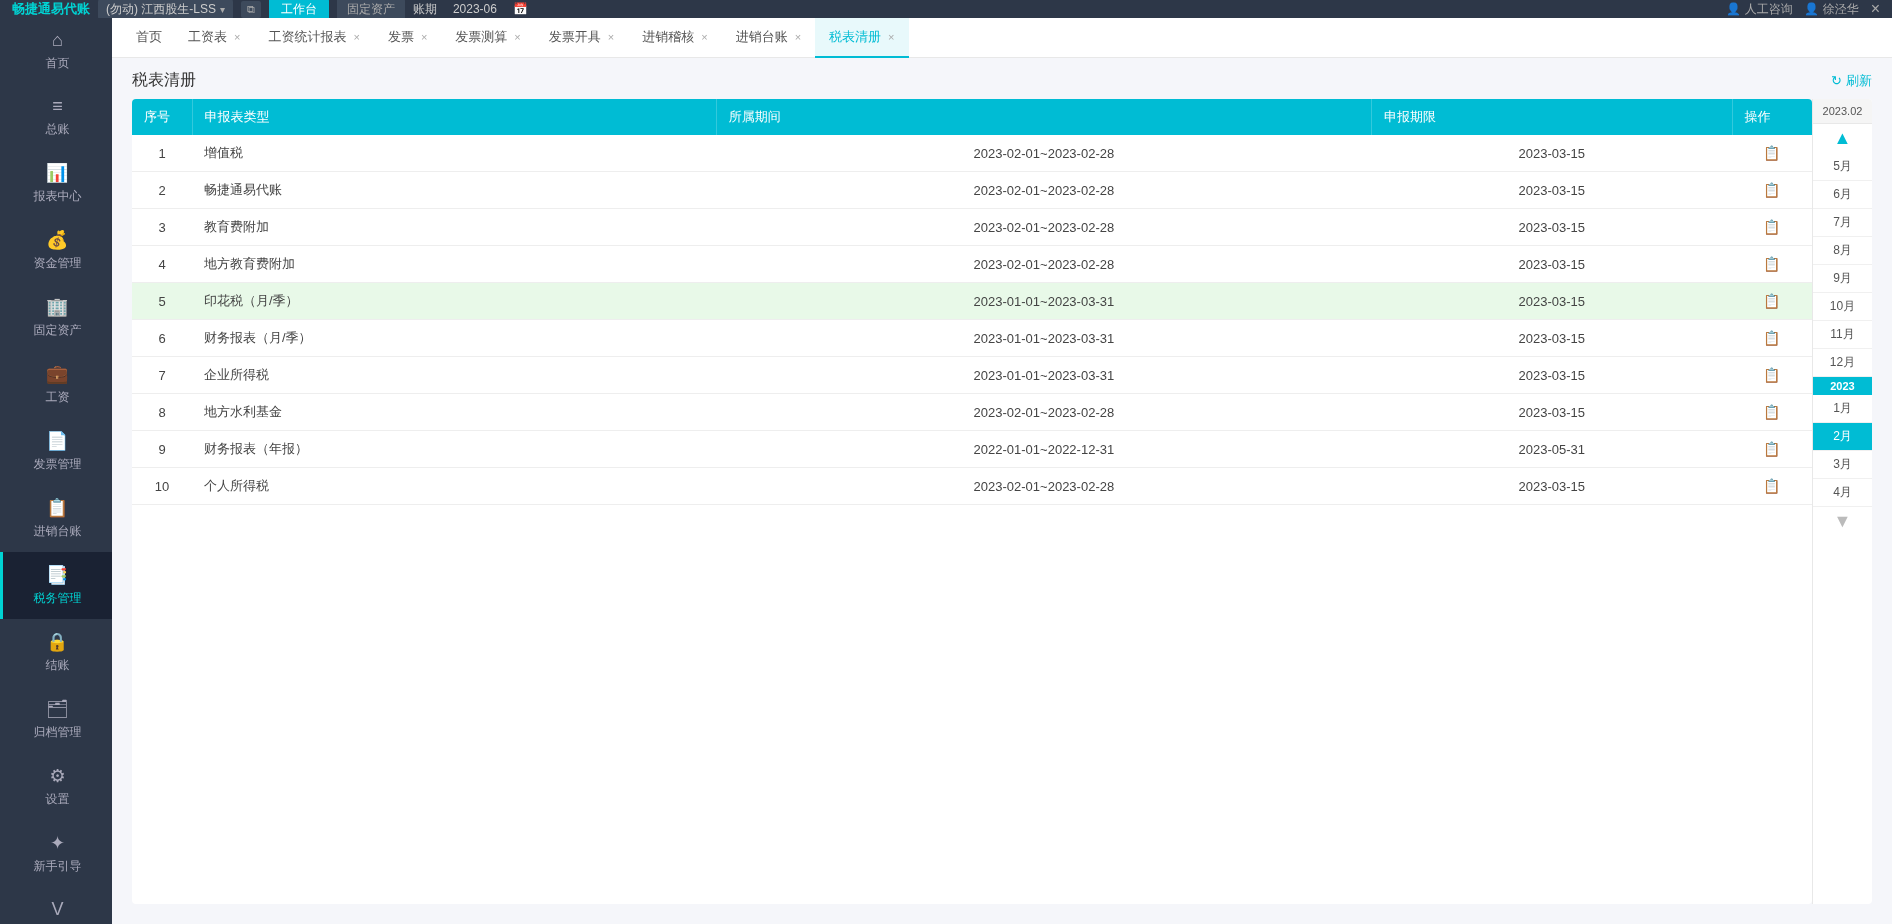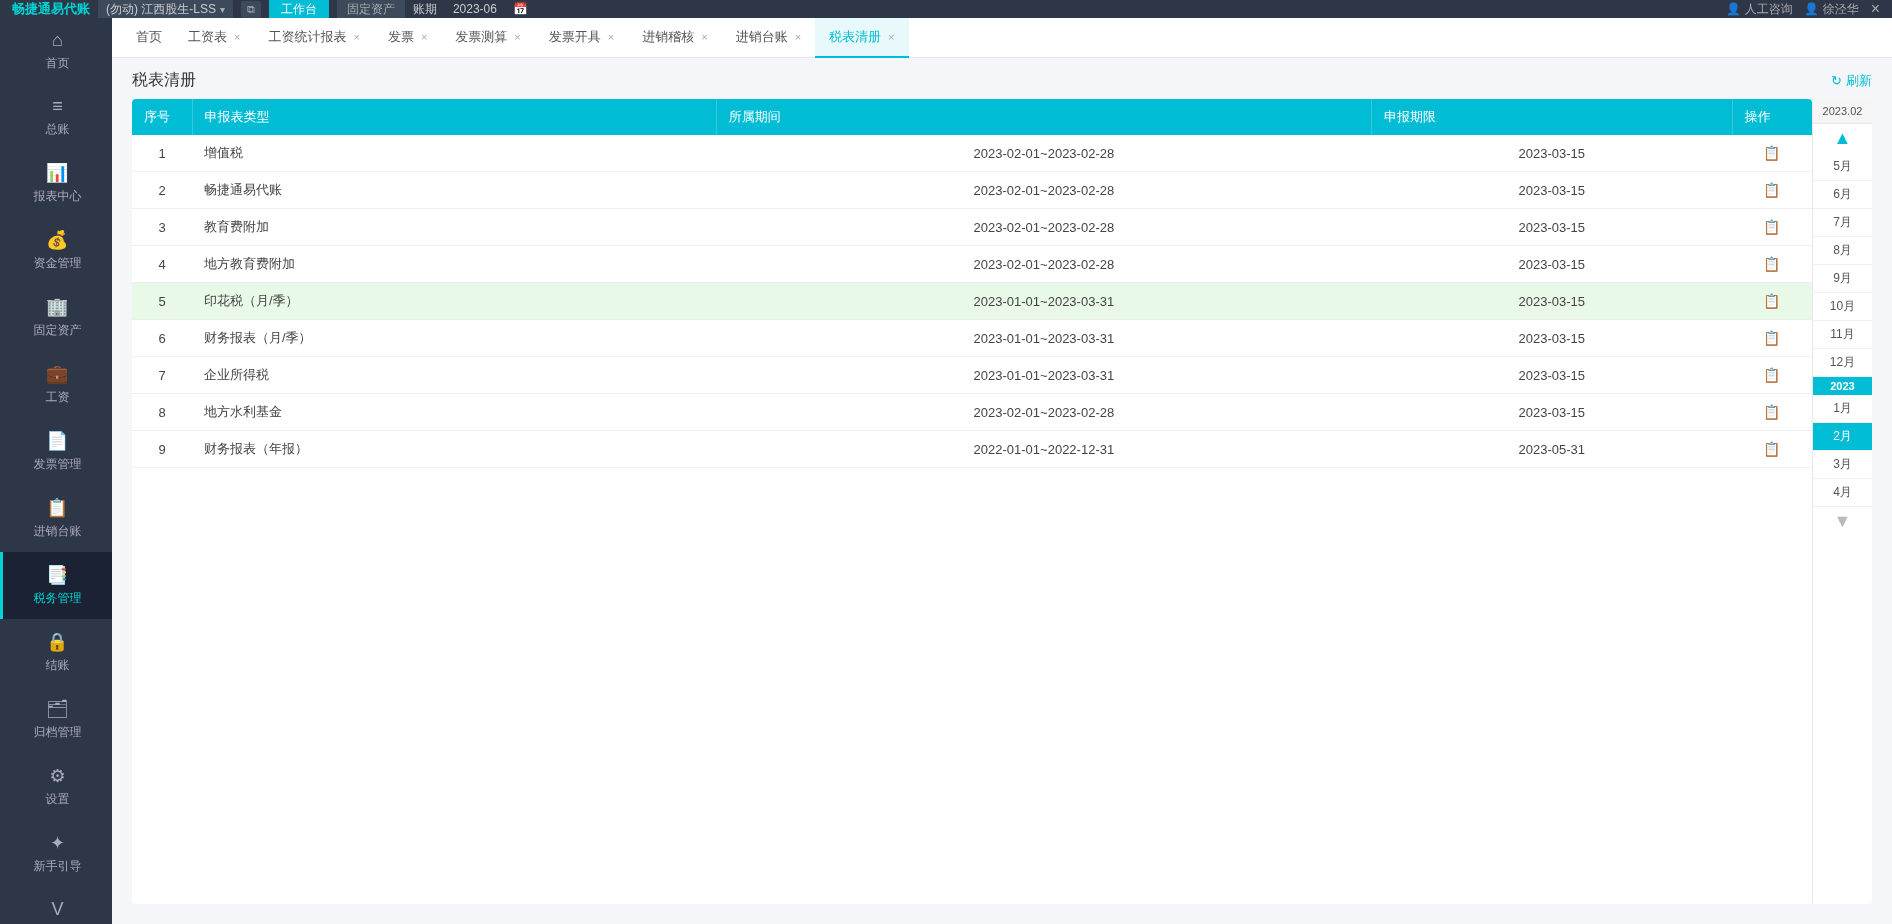--- a/index.html
+++ b/index.html
@@ -275,20 +275,27 @@
     <td>2023-03-15</td>
     <td><span class="action-icon">📋</span></td>
   </tr>
               <tr>
     <td>9</td>
     <td class="name-col">财务报表（年报）</td>
     <td>2022-01-01~2022-12-31</td>
     <td>2023-05-31</td>
     <td><span class="action-icon">📋</span></td>
   </tr>
+              <tr>
+    <td>10</td>
+    <td class="name-col">个人所得税</td>
+    <td>2023-02-01~2023-02-28</td>
+    <td>2023-03-15</td>
+    <td><span class="action-icon">📋</span></td>
+  </tr>
             </tbody>
         </table>
       </div>
 
       <div class="calendar-panel">
         <div class="cal-header">2023.02</div>
         <div class="cal-nav-up">▲</div>
         <div class="cal-month">5月</div>
         <div class="cal-month">6月</div>
         <div class="cal-month">7月</div>

